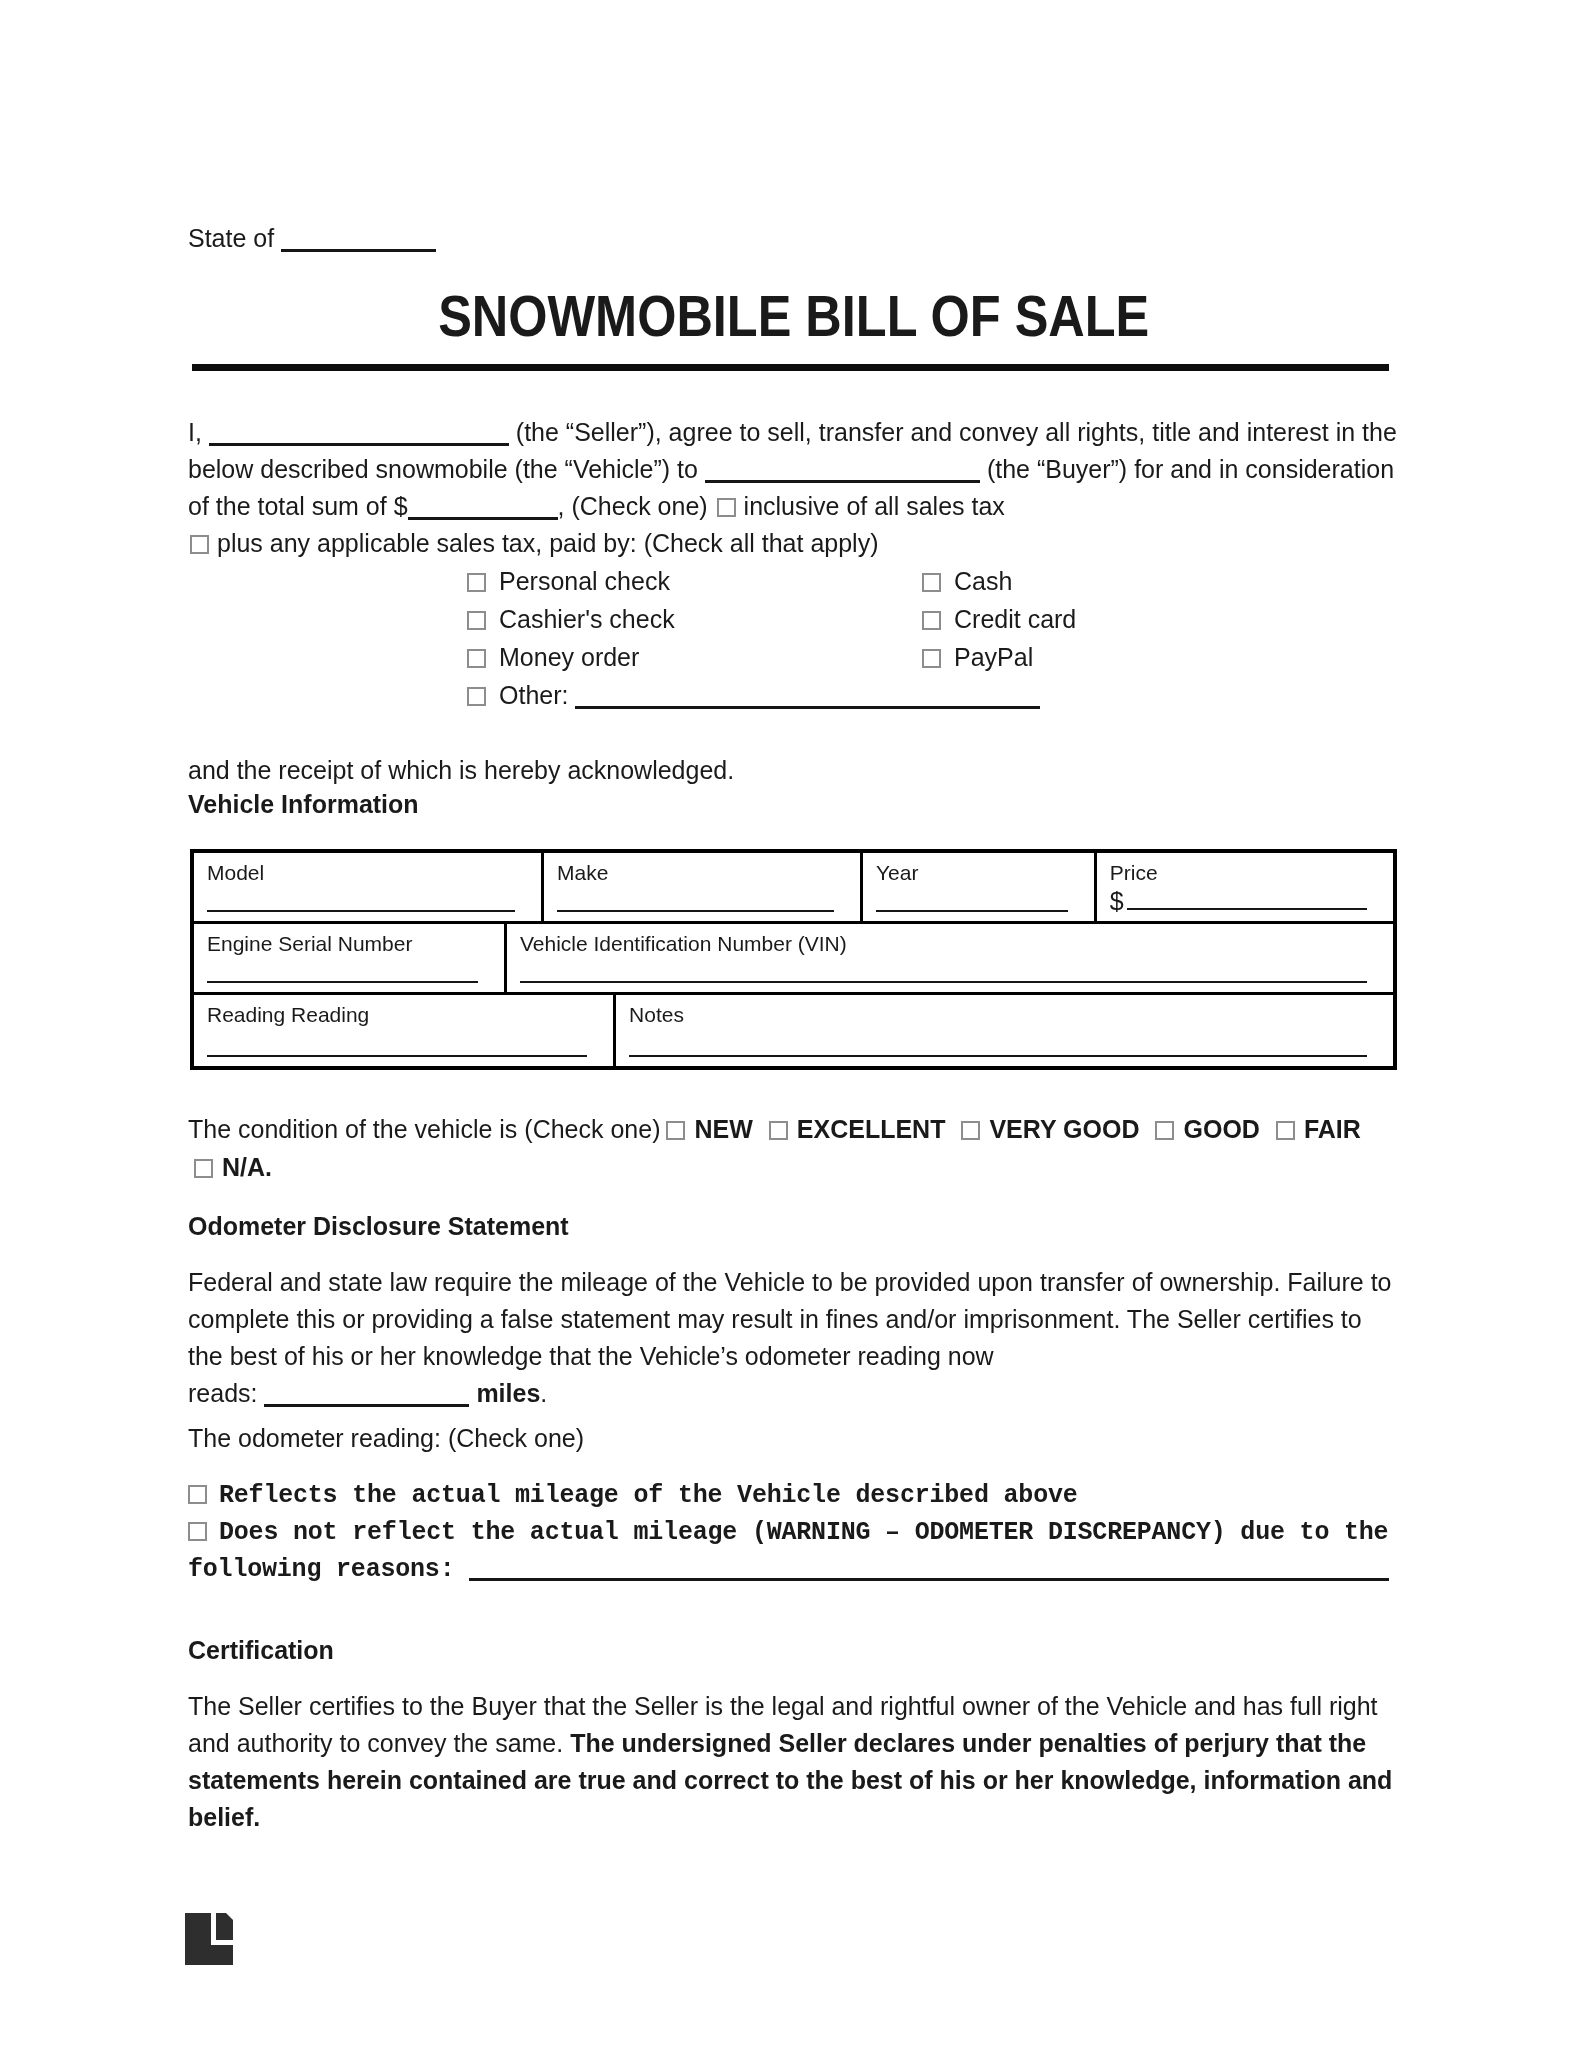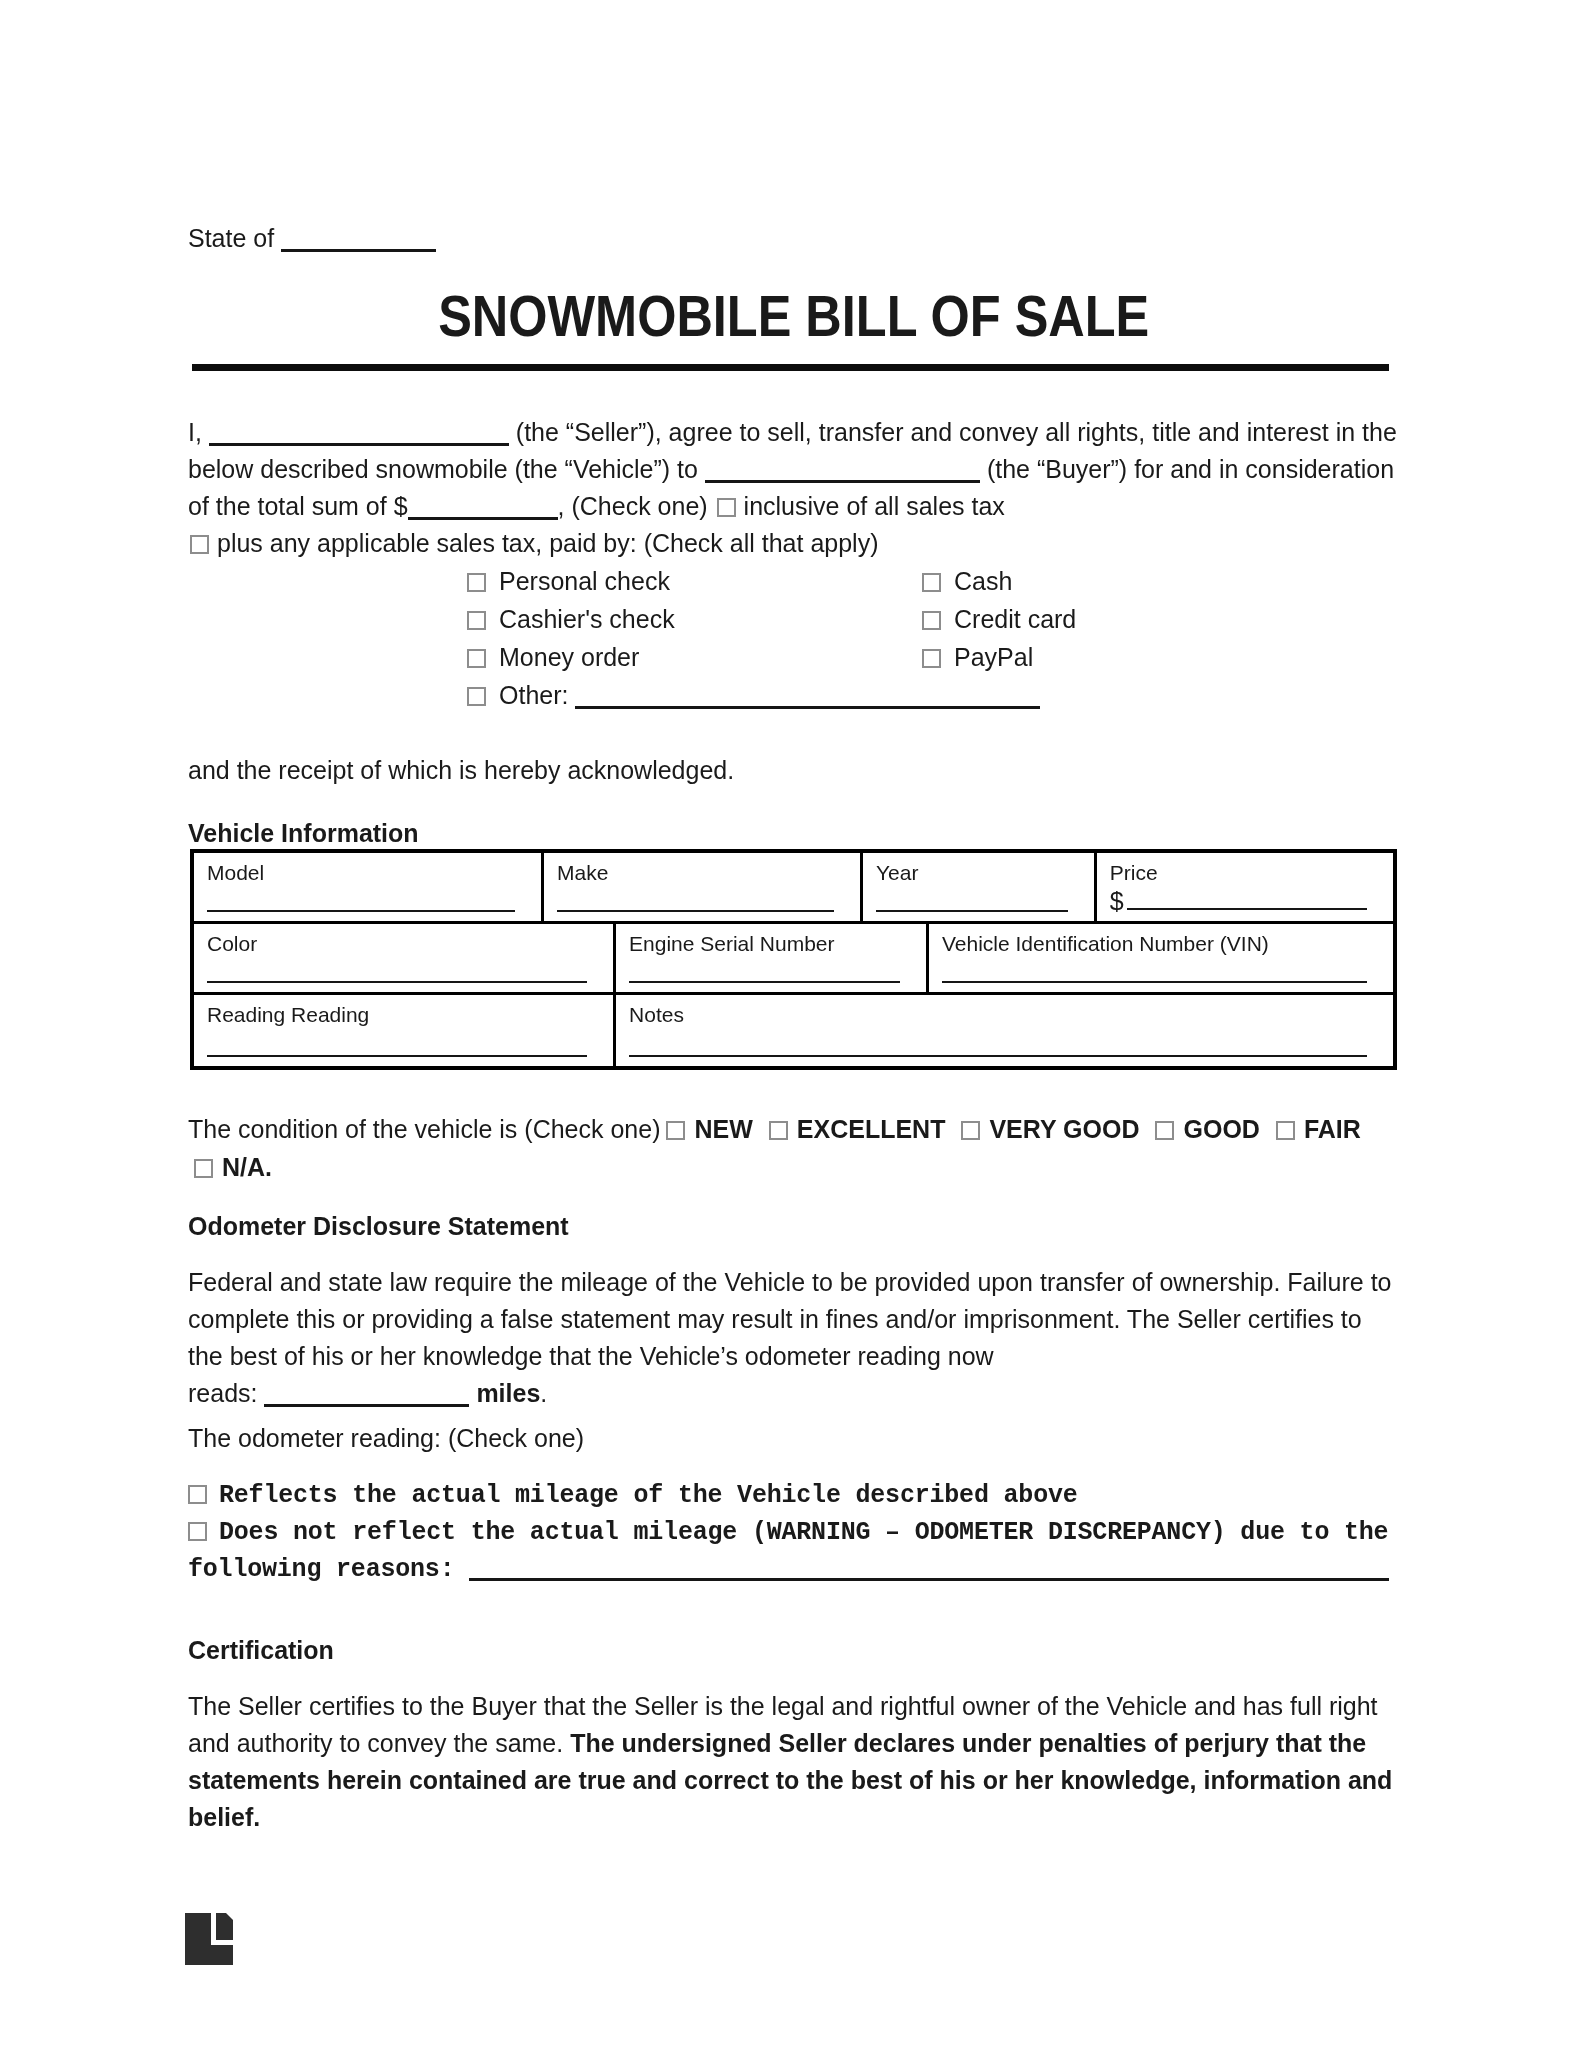--- a/index.html
+++ b/index.html
@@ -47,21 +47,21 @@
   .intro{top:414px;}
   .intro .cb{margin:0 8px 0 2px;}
 
   .payment{top:562px;left:467px;width:935px;}
   .pay-grid{display:grid;grid-template-columns:455px auto;line-height:38px;}
   .pay-item .cb, .pay-other .cb{margin-right:13px;}
   .pay-other{grid-column:1 / 3;}
 
   .receipt{top:752px;}
 
-  .veh-heading{top:815px;font-weight:bold;}
+  .veh-heading{top:786px;font-weight:bold;}
 
   .vtable{position:absolute;left:190px;top:849px;width:1207px;border:4px solid #000;background:#fff;}
   .vrow{display:flex;height:71px;border-bottom:3px solid #000;}
   .vrow:last-child{border-bottom:none;}
   .vcell{
     position:relative;border-right:3px solid #000;
     padding:7px 0 0 13px;font-size:21px;line-height:25px;
   }
   .vcell:last-child{border-right:none;}
   .cell-line{position:absolute;left:13px;right:26px;bottom:9px;height:2px;background:#161616;}
@@ -164,24 +164,20 @@
       </div>
       <div class="vcell r1c4">
         <span>Price</span>
         <div class="price-wrap">
           <span class="dollar">$</span>
           <span class="pline"></span>
         </div>
       </div>
     </div>
     <div class="vrow">
-      <div class="vcell r2c1">
-        <span>Color</span>
-        <div class="cell-line"></div>
-      </div>
       <div class="vcell r2c2">
         <span>Engine Serial Number</span>
         <div class="cell-line"></div>
       </div>
       <div class="vcell r2c3">
         <span>Vehicle Identification Number (VIN)</span>
         <div class="cell-line"></div>
       </div>
     </div>
     <div class="vrow">

